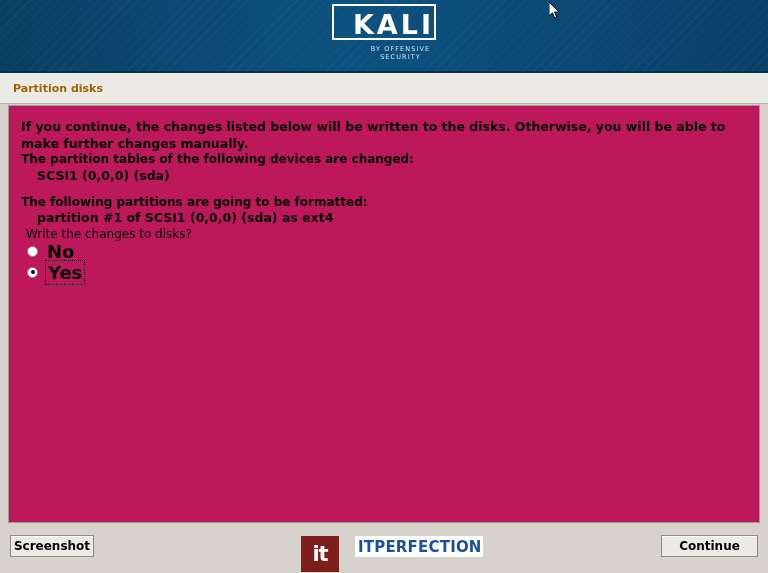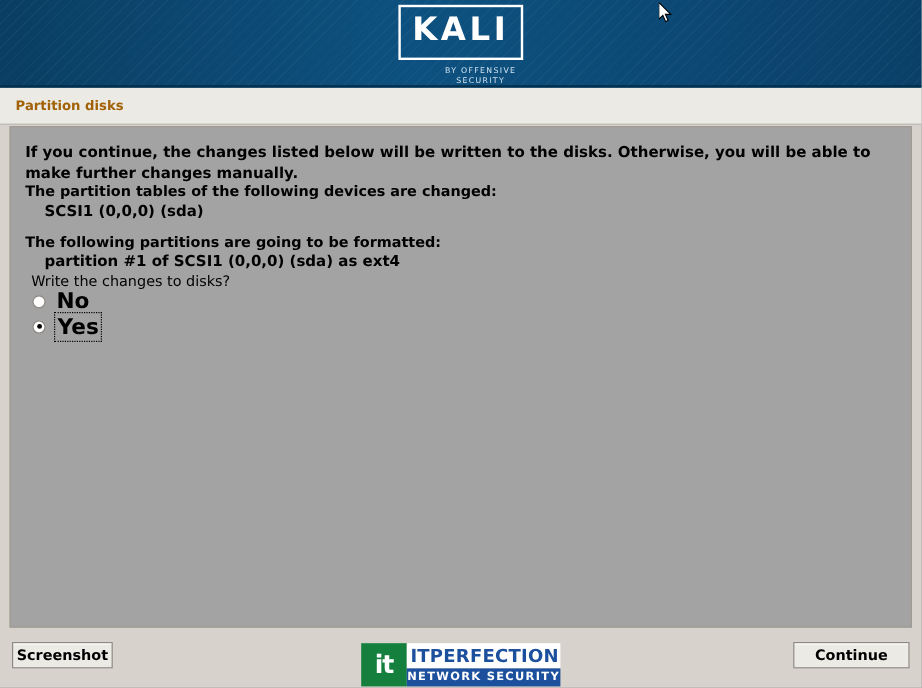--- a/index.html
+++ b/index.html
@@ -37,22 +37,23 @@
   .kali-logo {
     position: absolute;
     left: 50%;
     top: 4px;
     transform: translateX(-50%);
     width: 104px;
     text-align: center;
   }
   .kali-box {
     border: 2px solid #ffffff;
-    padding: 5px 0 10px 0;
+    padding: 5px 0 0 0;
     display: block;
+    text-align: right;
   }
   .kali-word {
     color: #ffffff;
     font-size: 27px;
     font-weight: bold;
     letter-spacing: 3px;
     line-height: 1;
     font-family: "DejaVu Sans", "Liberation Sans", sans-serif;
   }
   .kali-sub {
@@ -80,21 +81,21 @@
     color: #a16207;
   }
 
   
   .panel {
     position: absolute;
     left: 8px;
     top: 105px;
     width: 752px;
     height: 418px;
-    background: #a3a3a3;
+    background: #be185d;
     border: 1px solid #9f9a93;
     box-sizing: border-box;
     padding: 13px 12px 10px 12px;
   }
   .panel p {
     margin: 0 0 0 0;
   }
   .intro {
     font-weight: bold;
     font-size: 12.5px;
@@ -202,35 +203,35 @@
     bottom: 1px;
     width: 166px;
     height: 36px;
   }
   .wm-blue {
     position: absolute;
     left: 0;
     top: 0;
     width: 38px;
     height: 36px;
-    background: #15803d;
+    background: #7f1d1d;
     display: flex;
     align-items: center;
     justify-content: center;
   }
   .wm-it {
     color: #ffffff;
     font-weight: bold;
     font-size: 21px;
     letter-spacing: -1px;
     line-height: 1;
   }
   .wm-right {
     position: absolute;
-    left: 38px;
+    left: 54px;
     top: 0;
     width: 128px;
     height: 25px;
     text-align: center;
   }
   .wm-top {
     height: 21px;
     background: #ffffff;
     color: #1c4f9c;
     font-weight: bold;
@@ -311,16 +312,15 @@
 <div class="footer">
   <div class="btn btn-screenshot">Screenshot</div>
   <div class="btn btn-continue">Continue</div>
 
   <div class="watermark">
     <div class="wm-blue">
       <span class="wm-it">it</span>
     </div>
     <div class="wm-right">
       <div class="wm-top">ITPERFECTION</div>
-      <div class="wm-bottom">NETWORK SECURITY</div>
     </div>
   </div>
 </div>
 
 </body></html>

